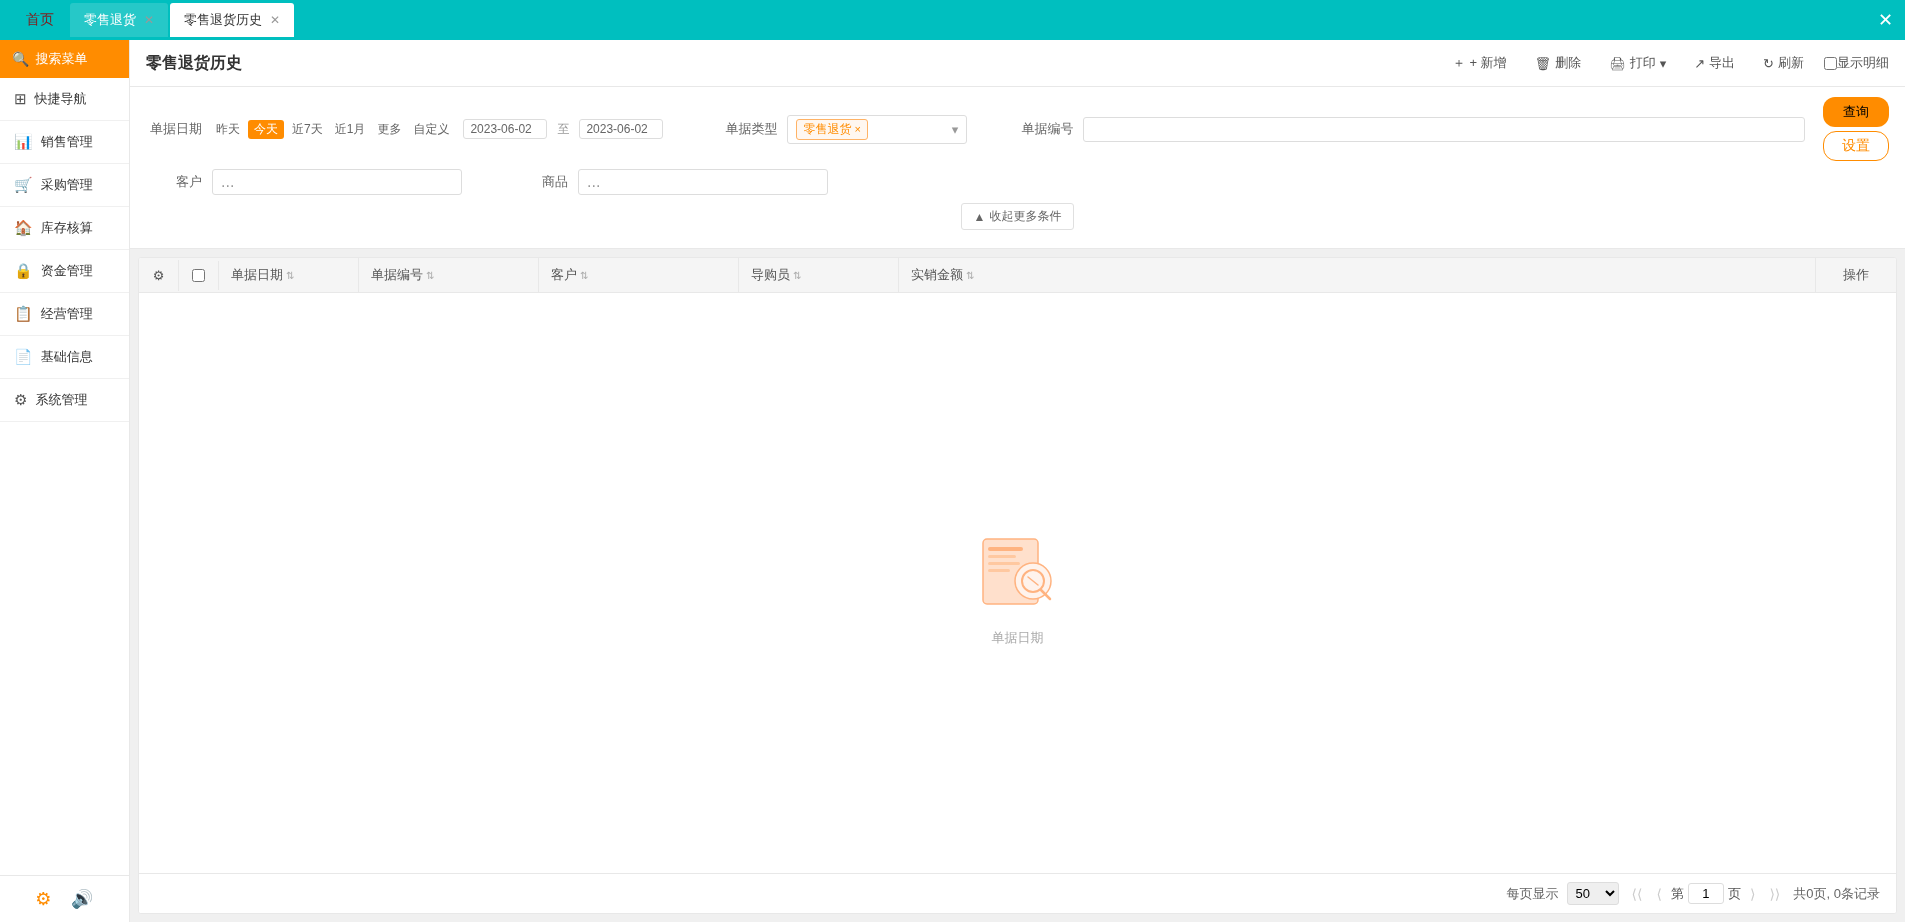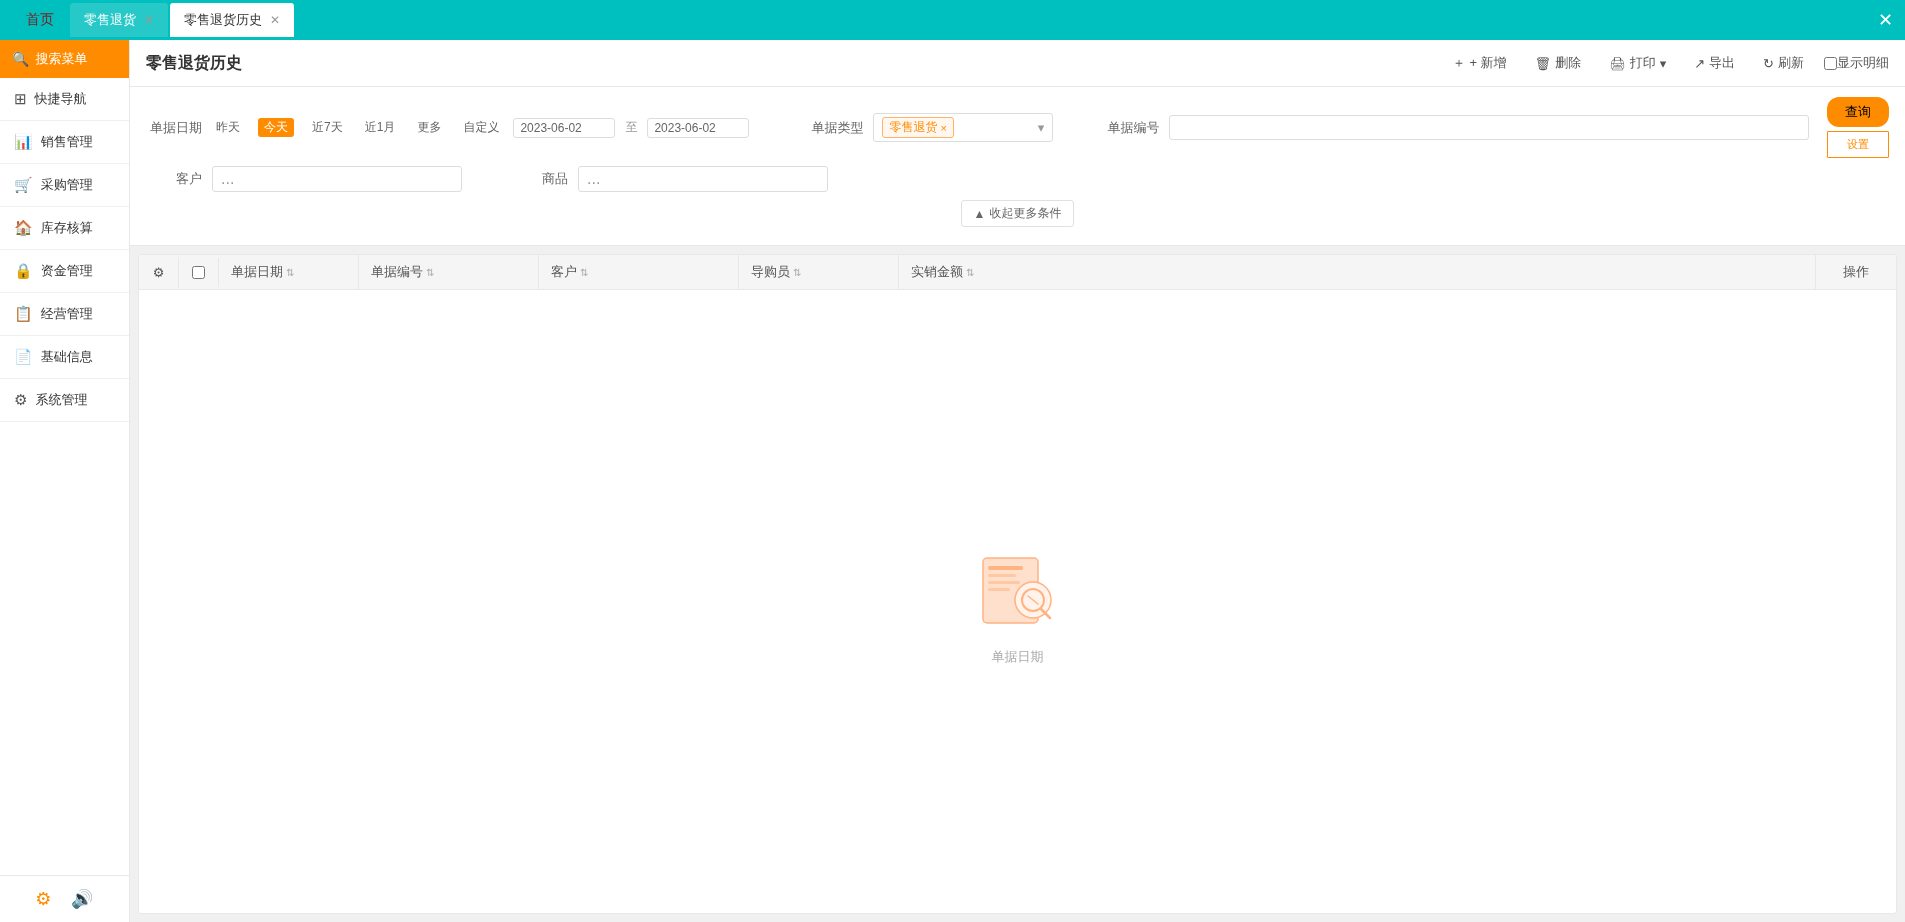--- a/index.html
+++ b/index.html
@@ -97,24 +97,24 @@
 
     
     .filter-area {
       background: #fff;
       padding: 10px 16px;
       border-bottom: 1px solid #e8e8e8;
       flex-shrink: 0;
     }
     .filter-row { display: flex; align-items: center; gap: 10px; margin-bottom: 8px; flex-wrap: wrap; }
     .filter-label { font-size: 13px; color: #666; white-space: nowrap; min-width: 56px; text-align: right; }
-    .date-range-btns { display: flex; align-items: center; gap: 14px; }
+    .date-range-btns { display: flex; align-items: center; gap: 4px; }
     .date-btn { font-size: 12px; color: #666; cursor: pointer; padding: 1px 4px; }
     .date-btn.active { background: #ff8c00; color: #fff; border-radius: 3px; padding: 1px 6px; }
-    .date-input { font-size: 12px; color: #666; border: 1px solid #ddd; padding: 2px 6px; border-radius: 3px; width: 102px; }
+    .date-input { font-size: 12px; color: #666; border: 1px solid #ddd; padding: 2px 6px; border-radius: 3px; width: 84px; }
     .date-range-sep { font-size: 12px; color: #999; }
     .filter-type-select {
       display: flex; align-items: center;
       border: 1px solid #ddd; border-radius: 3px;
       padding: 3px 8px; min-width: 180px;
       font-size: 13px; color: #333;
       cursor: pointer; background: #fff;
       position: relative;
     }
     .filter-tag {
@@ -210,21 +210,21 @@
 
     
     .query-btn {
       background: #ff8c00; color: #000000;
       border: none; padding: 6px 18px;
       border-radius: 12px; font-size: 13px; cursor: pointer;
     }
     .set-btn {
       background: #fff; color: #ff8c00;
       border: 1px solid #ff8c00; padding: 5px 18px;
-      border-radius: 1px; font-size: 11px; cursor: pointer;
+      border-radius: 13px; font-size: 14px; cursor: pointer;
     }
   </style>
 </head>
 <body>
 
 <div class="top-bar">
   <div class="tabs">
     <div class="tab-home">首页</div>
     <div class="tab-item">
       <span>零售退货</span>
@@ -406,15 +406,33 @@
           <rect x="20" y="43" width="32" height="3" rx="1.5" fill="#ffc8a0"></rect>
           <rect x="20" y="50" width="22" height="3" rx="1.5" fill="#ffc8a0"></rect>
           <circle cx="65" cy="62" r="18" fill="#fff3ec" stroke="#ffb380" stroke-width="1.5"></circle>
           <circle cx="65" cy="62" r="11" fill="none" stroke="#ffb380" stroke-width="2"></circle>
           <line x1="73" y1="71" x2="82" y2="80" stroke="#ffb380" stroke-width="2.5" stroke-linecap="round"></line>
           <line x1="60" y1="58" x2="70" y2="66" stroke="#ffb380" stroke-width="1.5" stroke-linecap="round"></line>
         </svg>
         <span class="empty-text">单据日期</span>
       </div>
 
+      <div class="pagination">
+        <span class="per-page-label">每页显示</span>
+        <select class="per-page-select">
+          <option>50</option>
+          <option>100</option>
+          <option>200</option>
+        </select>
+        <div class="page-nav">
+          <span class="page-nav-btn disabled">⟨⟨</span>
+          <span class="page-nav-btn disabled">⟨</span>
+          <span>第</span>
+          <input class="page-input" type="text" value="1" style="">
+          <span>页</span>
+          <span class="page-nav-btn disabled">⟩</span>
+          <span class="page-nav-btn disabled">⟩⟩</span>
+        </div>
+        <span class="page-total">共0页, 0条记录</span>
+      </div>
     </div>
   </div>
 </div>
 
 </body></html>

